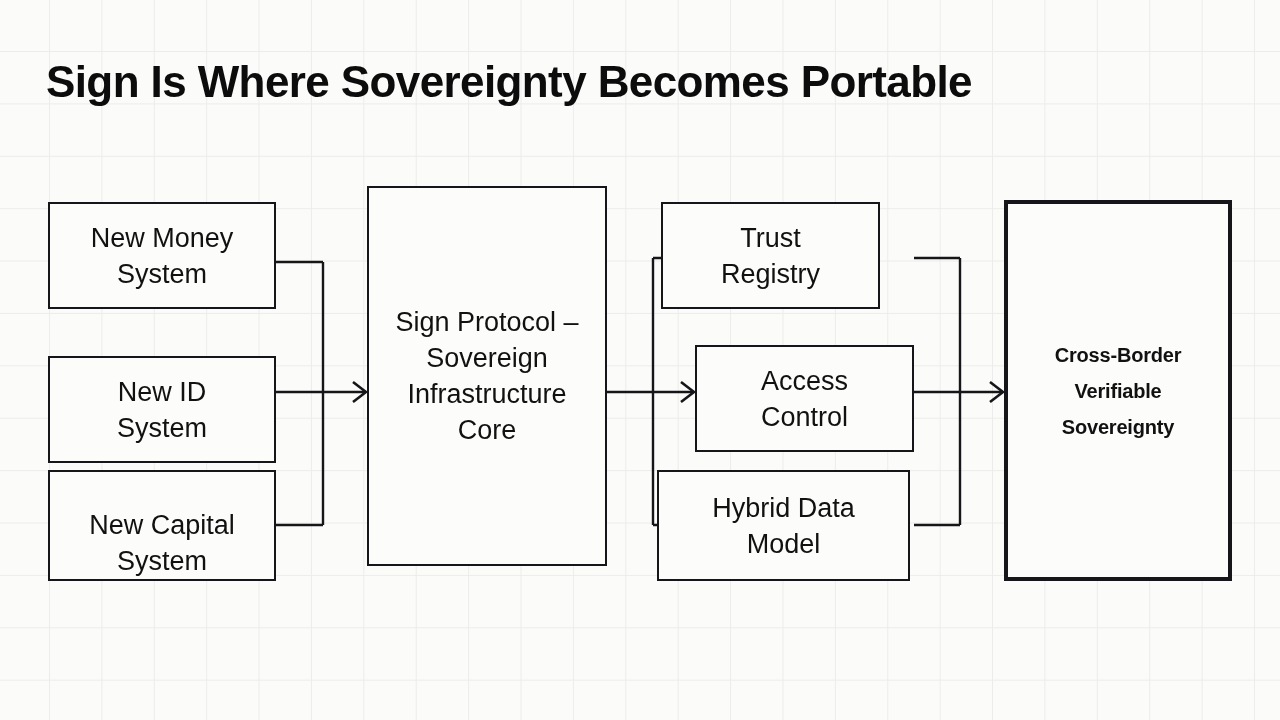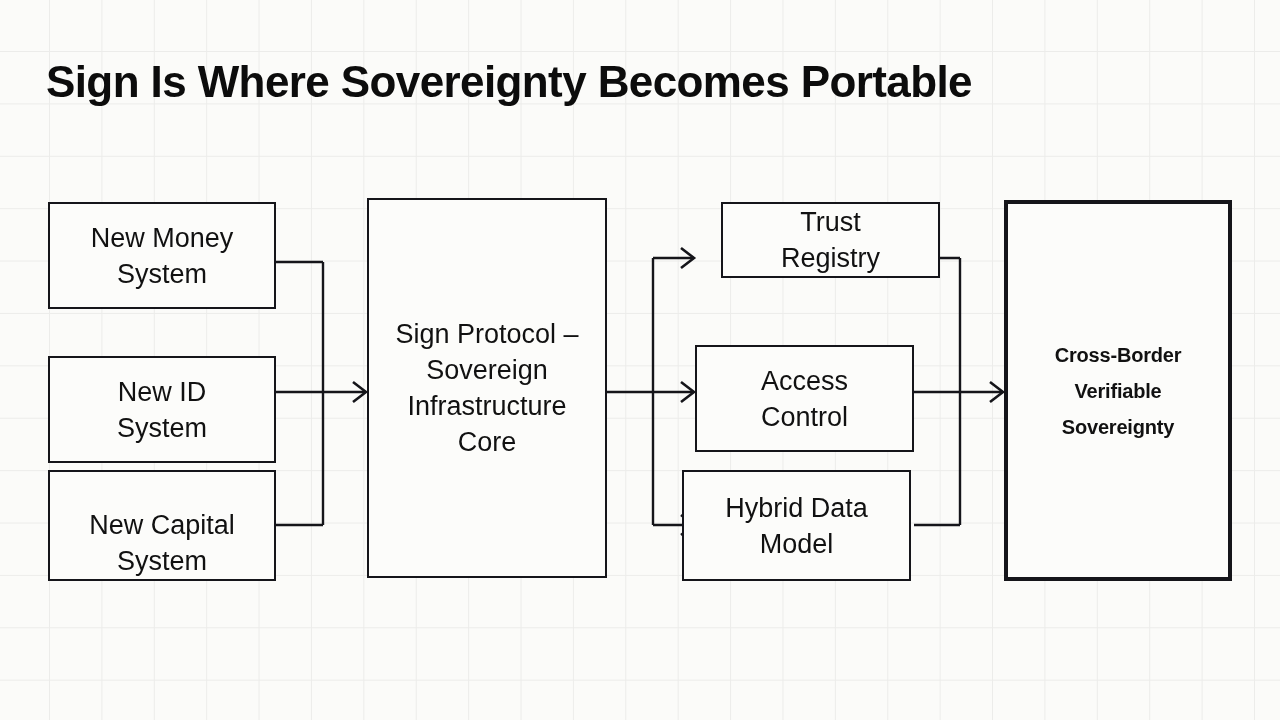--- a/index.html
+++ b/index.html
@@ -79,26 +79,26 @@
     display: block;
     white-space: pre-line;
   }
 
   
   #node-money   { left: 48px;  top: 202px; width: 228px; height: 107px; }
   #node-id      { left: 48px;  top: 356px; width: 228px; height: 107px; }
   #node-capital { left: 48px;  top: 470px; width: 228px; height: 111px; align-items: flex-end; }
 
   
-  #node-core    { left: 367px; top: 198px; width: 240px; height: 380px; }
-
-  
-  #node-trust   { left: 721px; top: 202px; width: 219px; height: 76px; }
+  #node-core    { left: 367px; top: 186px; width: 240px; height: 380px; }
+
+  
+  #node-trust   { left: 661px; top: 202px; width: 219px; height: 107px; }
   #node-access  { left: 695px; top: 338px; width: 219px; height: 107px; margin-top: 7px; }
-  #node-hybrid  { left: 682px; top: 470px; width: 229px; height: 111px; }
+  #node-hybrid  { left: 657px; top: 470px; width: 253px; height: 111px; }
 
   
   #node-outcome { left: 1004px; top: 200px; width: 228px; height: 381px; }
 
   
   #connectors {
     position: absolute;
     left: 0;
     top: 0;
     width: 1280px;

